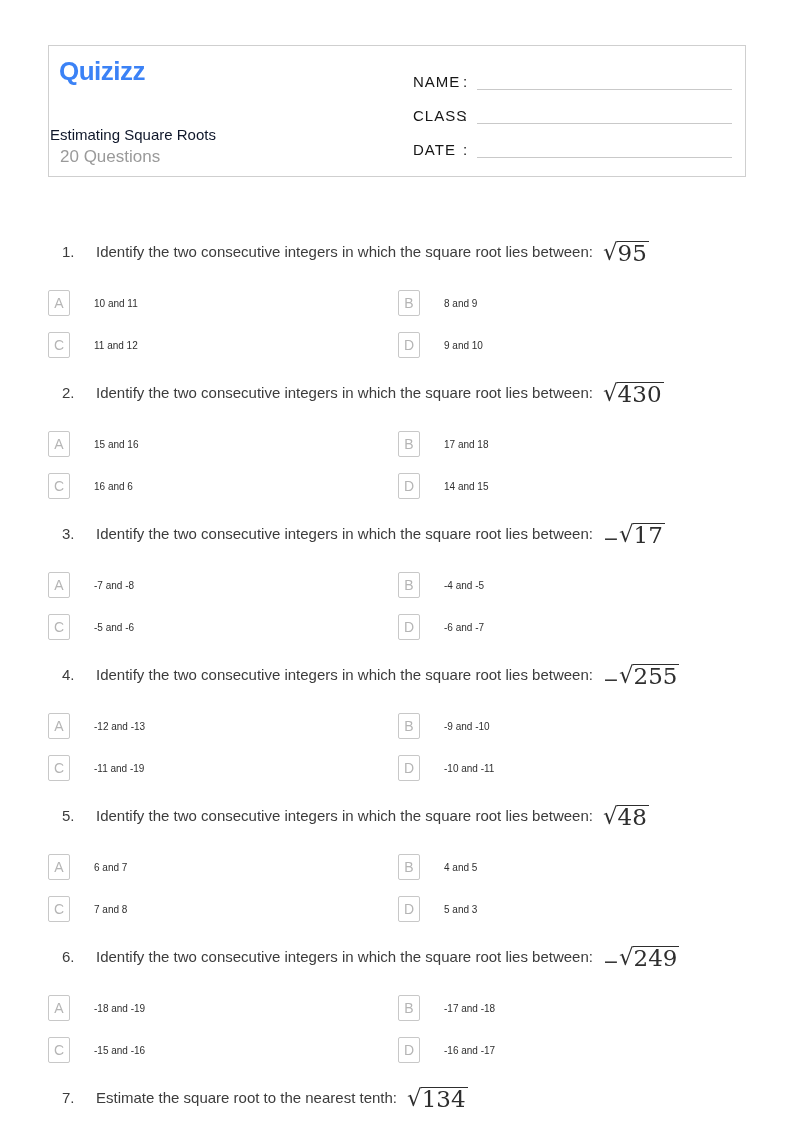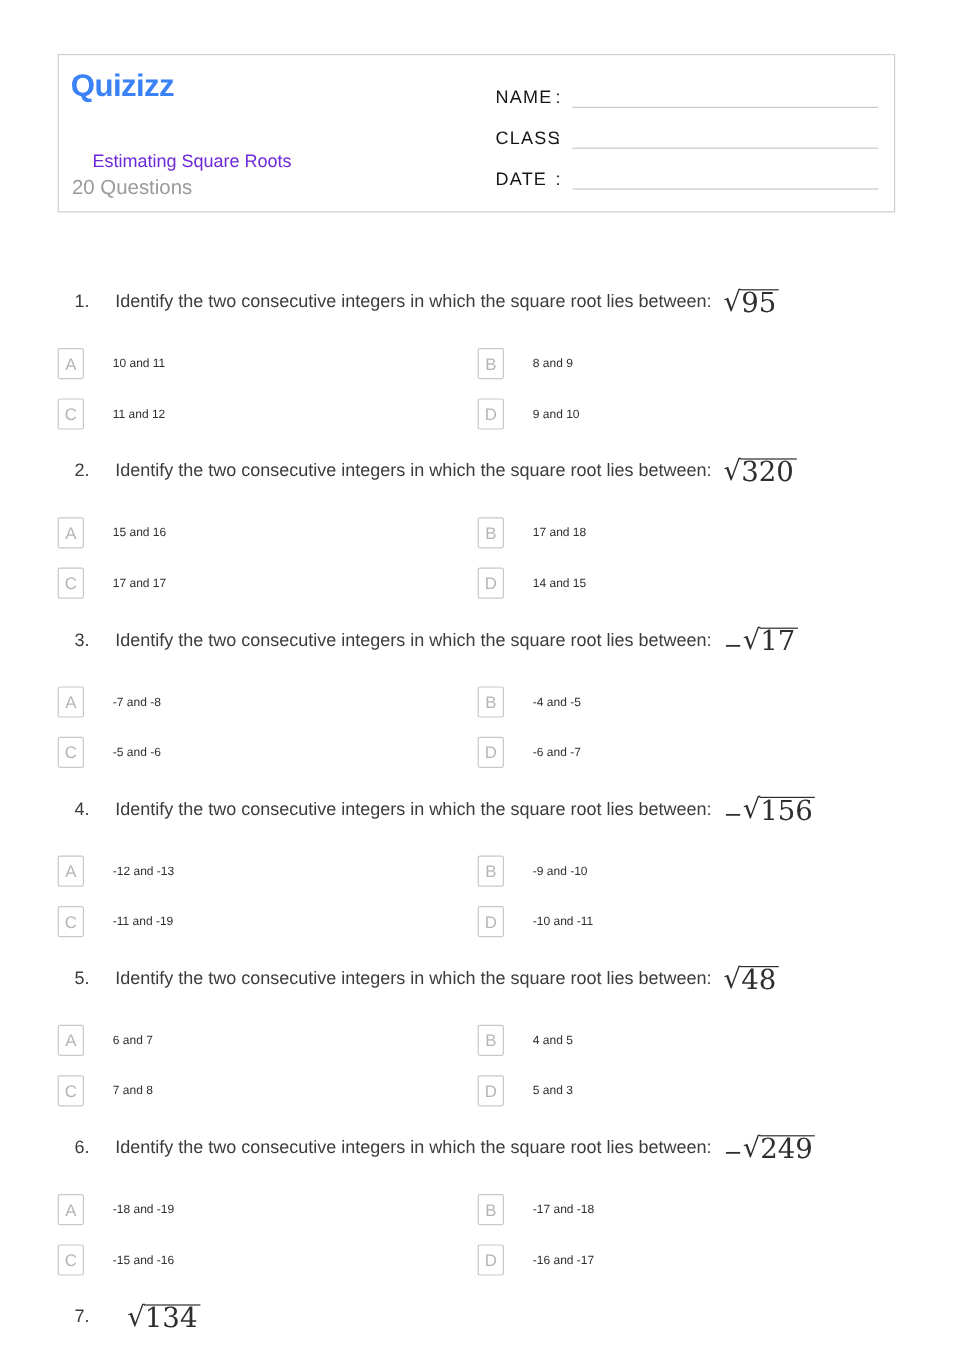--- a/index.html
+++ b/index.html
@@ -18,22 +18,22 @@
     width:698px; height:132px;
     border:1px solid #cfcfcf;
     background:#fff;
   }
   .logo {
     position:absolute; left:10px; top:10px;
     font-size:26px; font-weight:bold;
     color:#3b82f6; letter-spacing:-0.5px;
   }
   .quiz-title {
-    position:absolute; left:28px; top:80px;
-    font-size:15px; color:#6d28d9;
+    position:absolute; left:1px; top:80px;
+    font-size:15px; color:#0f172a;
   }
   .quiz-subtitle {
     position:absolute; left:11px; top:101px;
     font-size:17px; color:#9a9a9a;
   }
   .fields {
     position:absolute; left:364px; top:10px; right:13px;
   }
   .field-row {
     display:flex; align-items:flex-end;
@@ -158,35 +158,35 @@
     </div>
   </div>
 
   <div class="question">
     <div class="q-line">
       <span class="q-num">2.</span>
       <span class="q-prompt">Identify the two consecutive integers in which the square root lies between:</span>
       <span class="math">
         <span class="msign"></span>
         <span class="msqrt">√</span>
-        <span class="mrad">320</span>
+        <span class="mrad">430</span>
       </span>
     </div>
     <div class="options">
       <div class="option">
         <span class="opt-box">A</span>
         <span class="opt-text">15 and 16</span>
       </div>
       <div class="option">
         <span class="opt-box">B</span>
         <span class="opt-text">17 and 18</span>
       </div>
       <div class="option">
         <span class="opt-box">C</span>
-        <span class="opt-text">17 and 17</span>
+        <span class="opt-text">16 and 6</span>
       </div>
       <div class="option">
         <span class="opt-box">D</span>
         <span class="opt-text">14 and 15</span>
       </div>
     </div>
   </div>
 
   <div class="question">
     <div class="q-line">
@@ -218,21 +218,21 @@
     </div>
   </div>
 
   <div class="question">
     <div class="q-line">
       <span class="q-num">4.</span>
       <span class="q-prompt">Identify the two consecutive integers in which the square root lies between:</span>
       <span class="math">
         <span class="msign">−</span>
         <span class="msqrt">√</span>
-        <span class="mrad">156</span>
+        <span class="mrad">255</span>
       </span>
     </div>
     <div class="options">
       <div class="option">
         <span class="opt-box">A</span>
         <span class="opt-text">-12 and -13</span>
       </div>
       <div class="option">
         <span class="opt-box">B</span>
         <span class="opt-text">-9 and -10</span>
@@ -304,20 +304,21 @@
       <div class="option">
         <span class="opt-box">D</span>
         <span class="opt-text">-16 and -17</span>
       </div>
     </div>
   </div>
 
   <div class="question">
     <div class="q-line">
       <span class="q-num">7.</span>
+      <span class="q-prompt">Estimate the square root to the nearest tenth:</span>
       <span class="math">
         <span class="msign"></span>
         <span class="msqrt">√</span>
         <span class="mrad">134</span>
       </span>
     </div>
   </div>
 
 </div>
 

